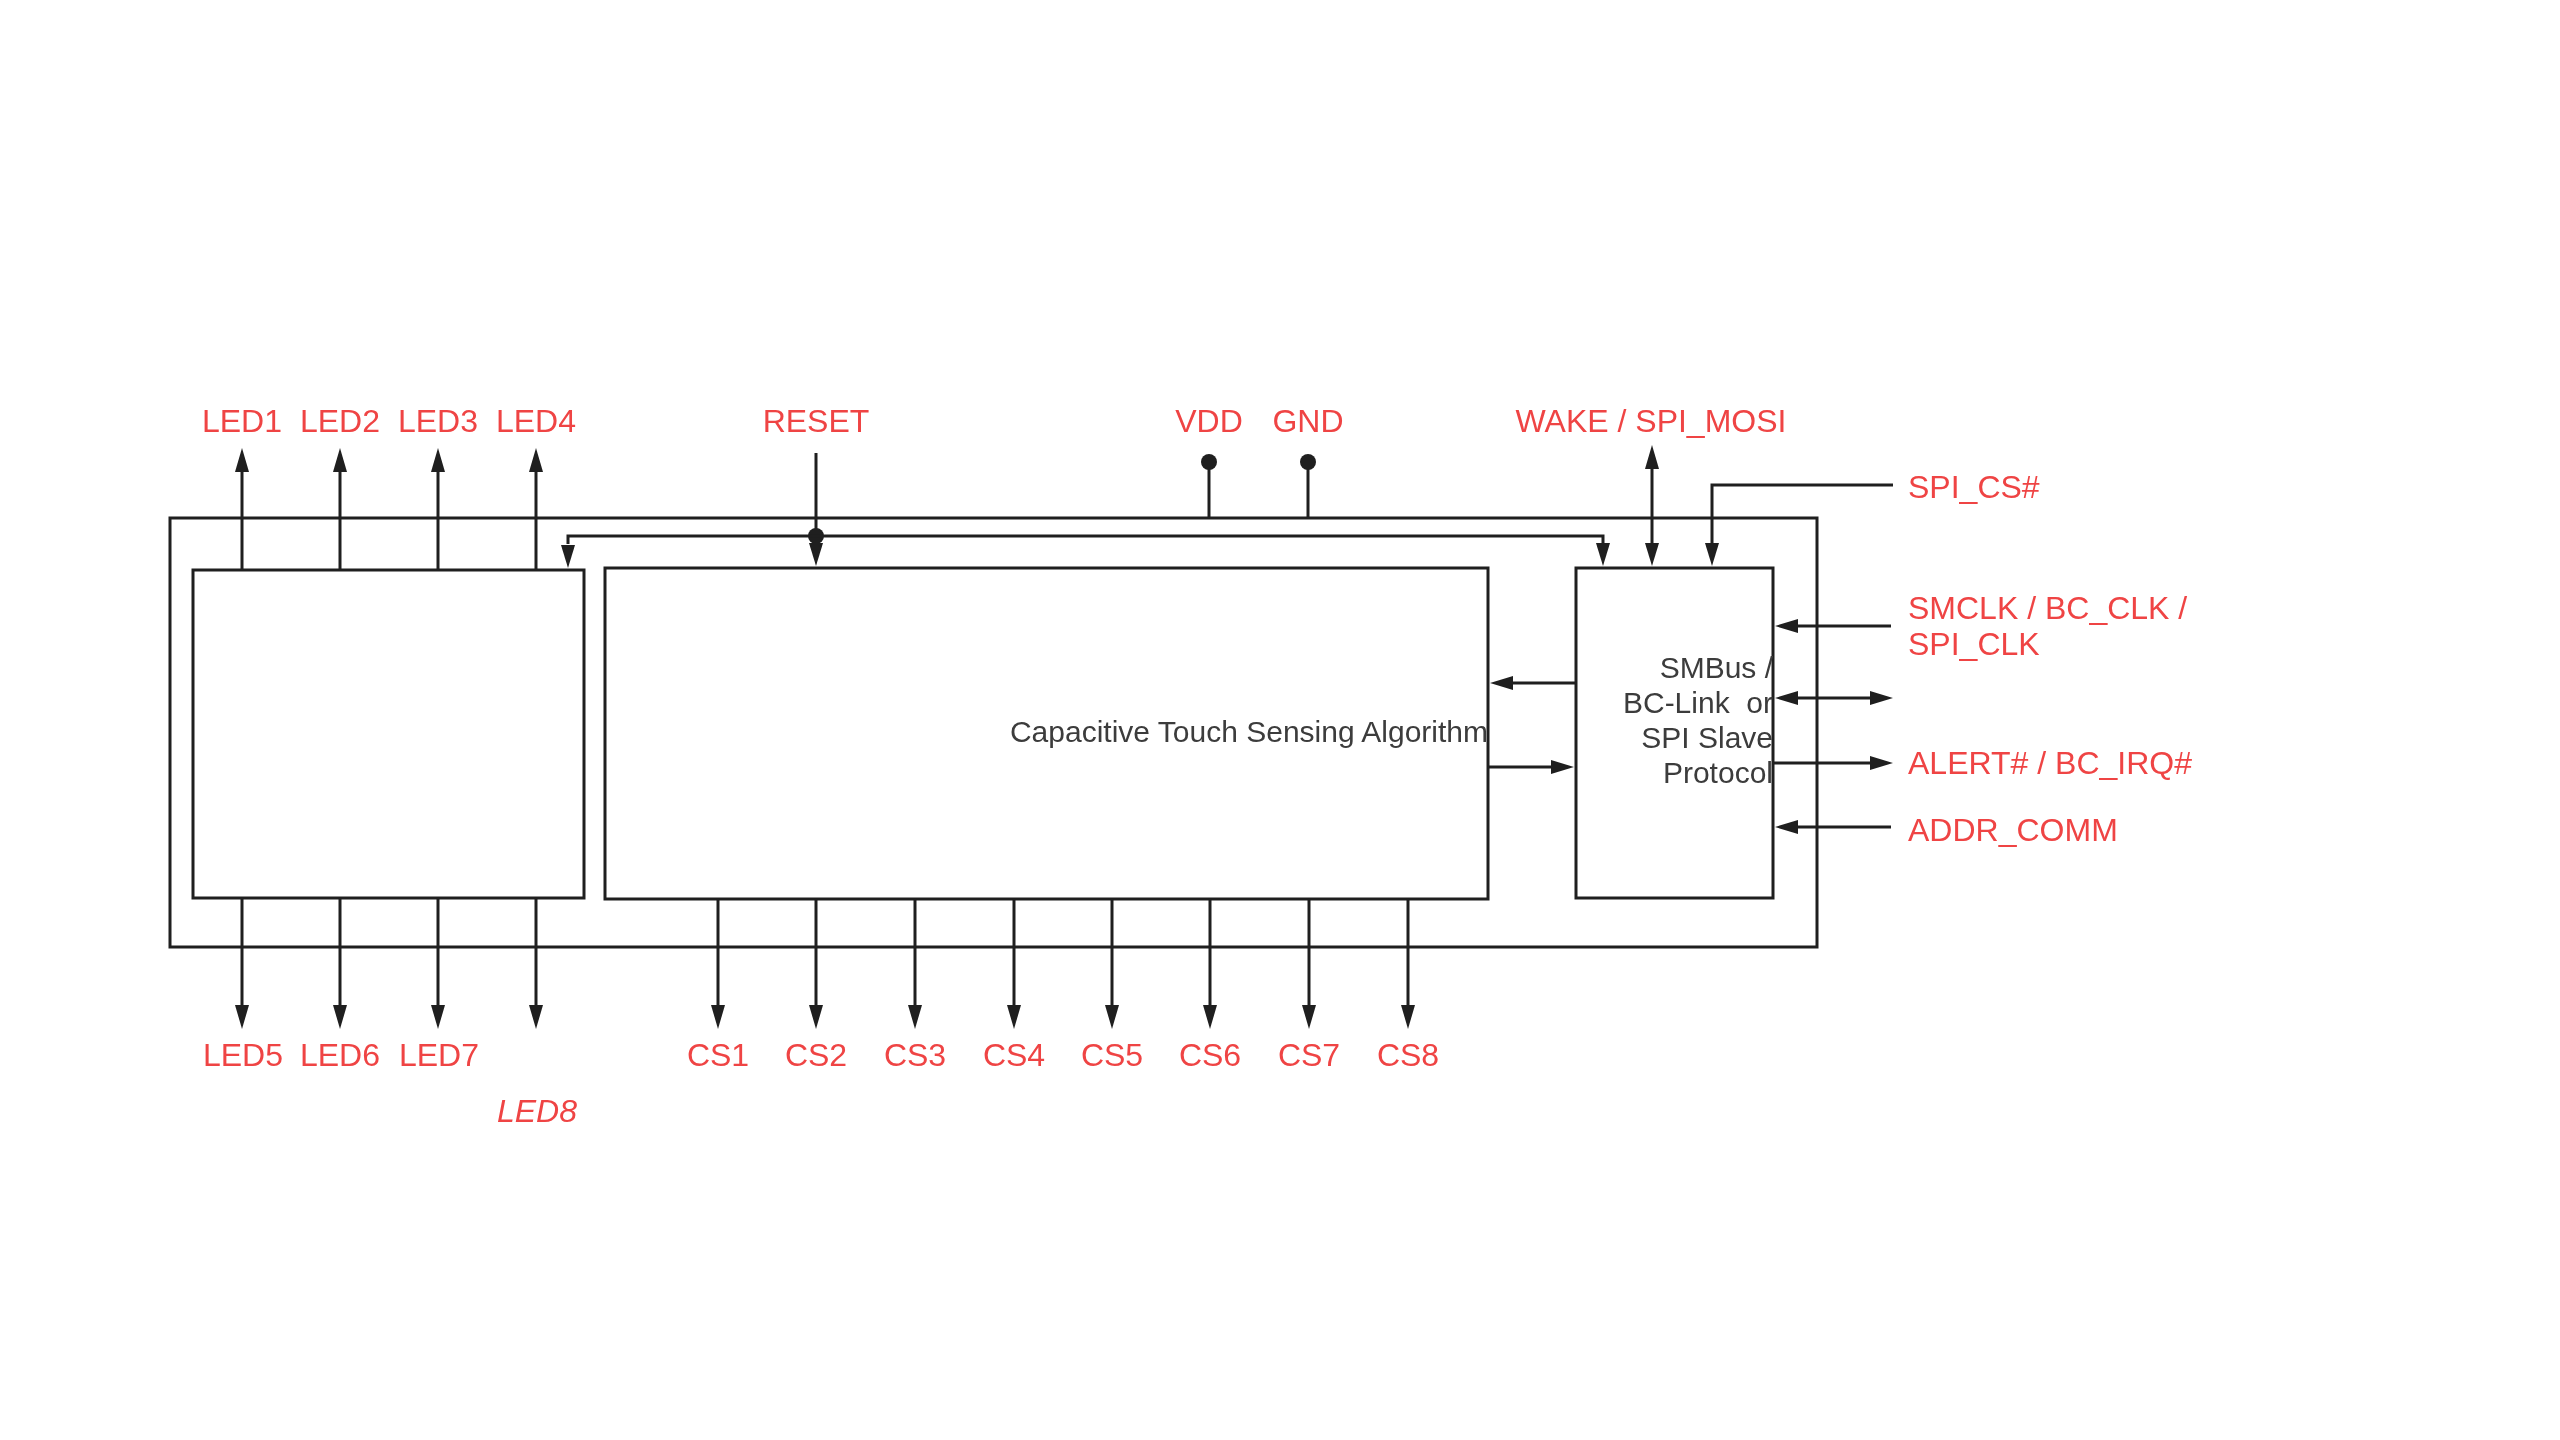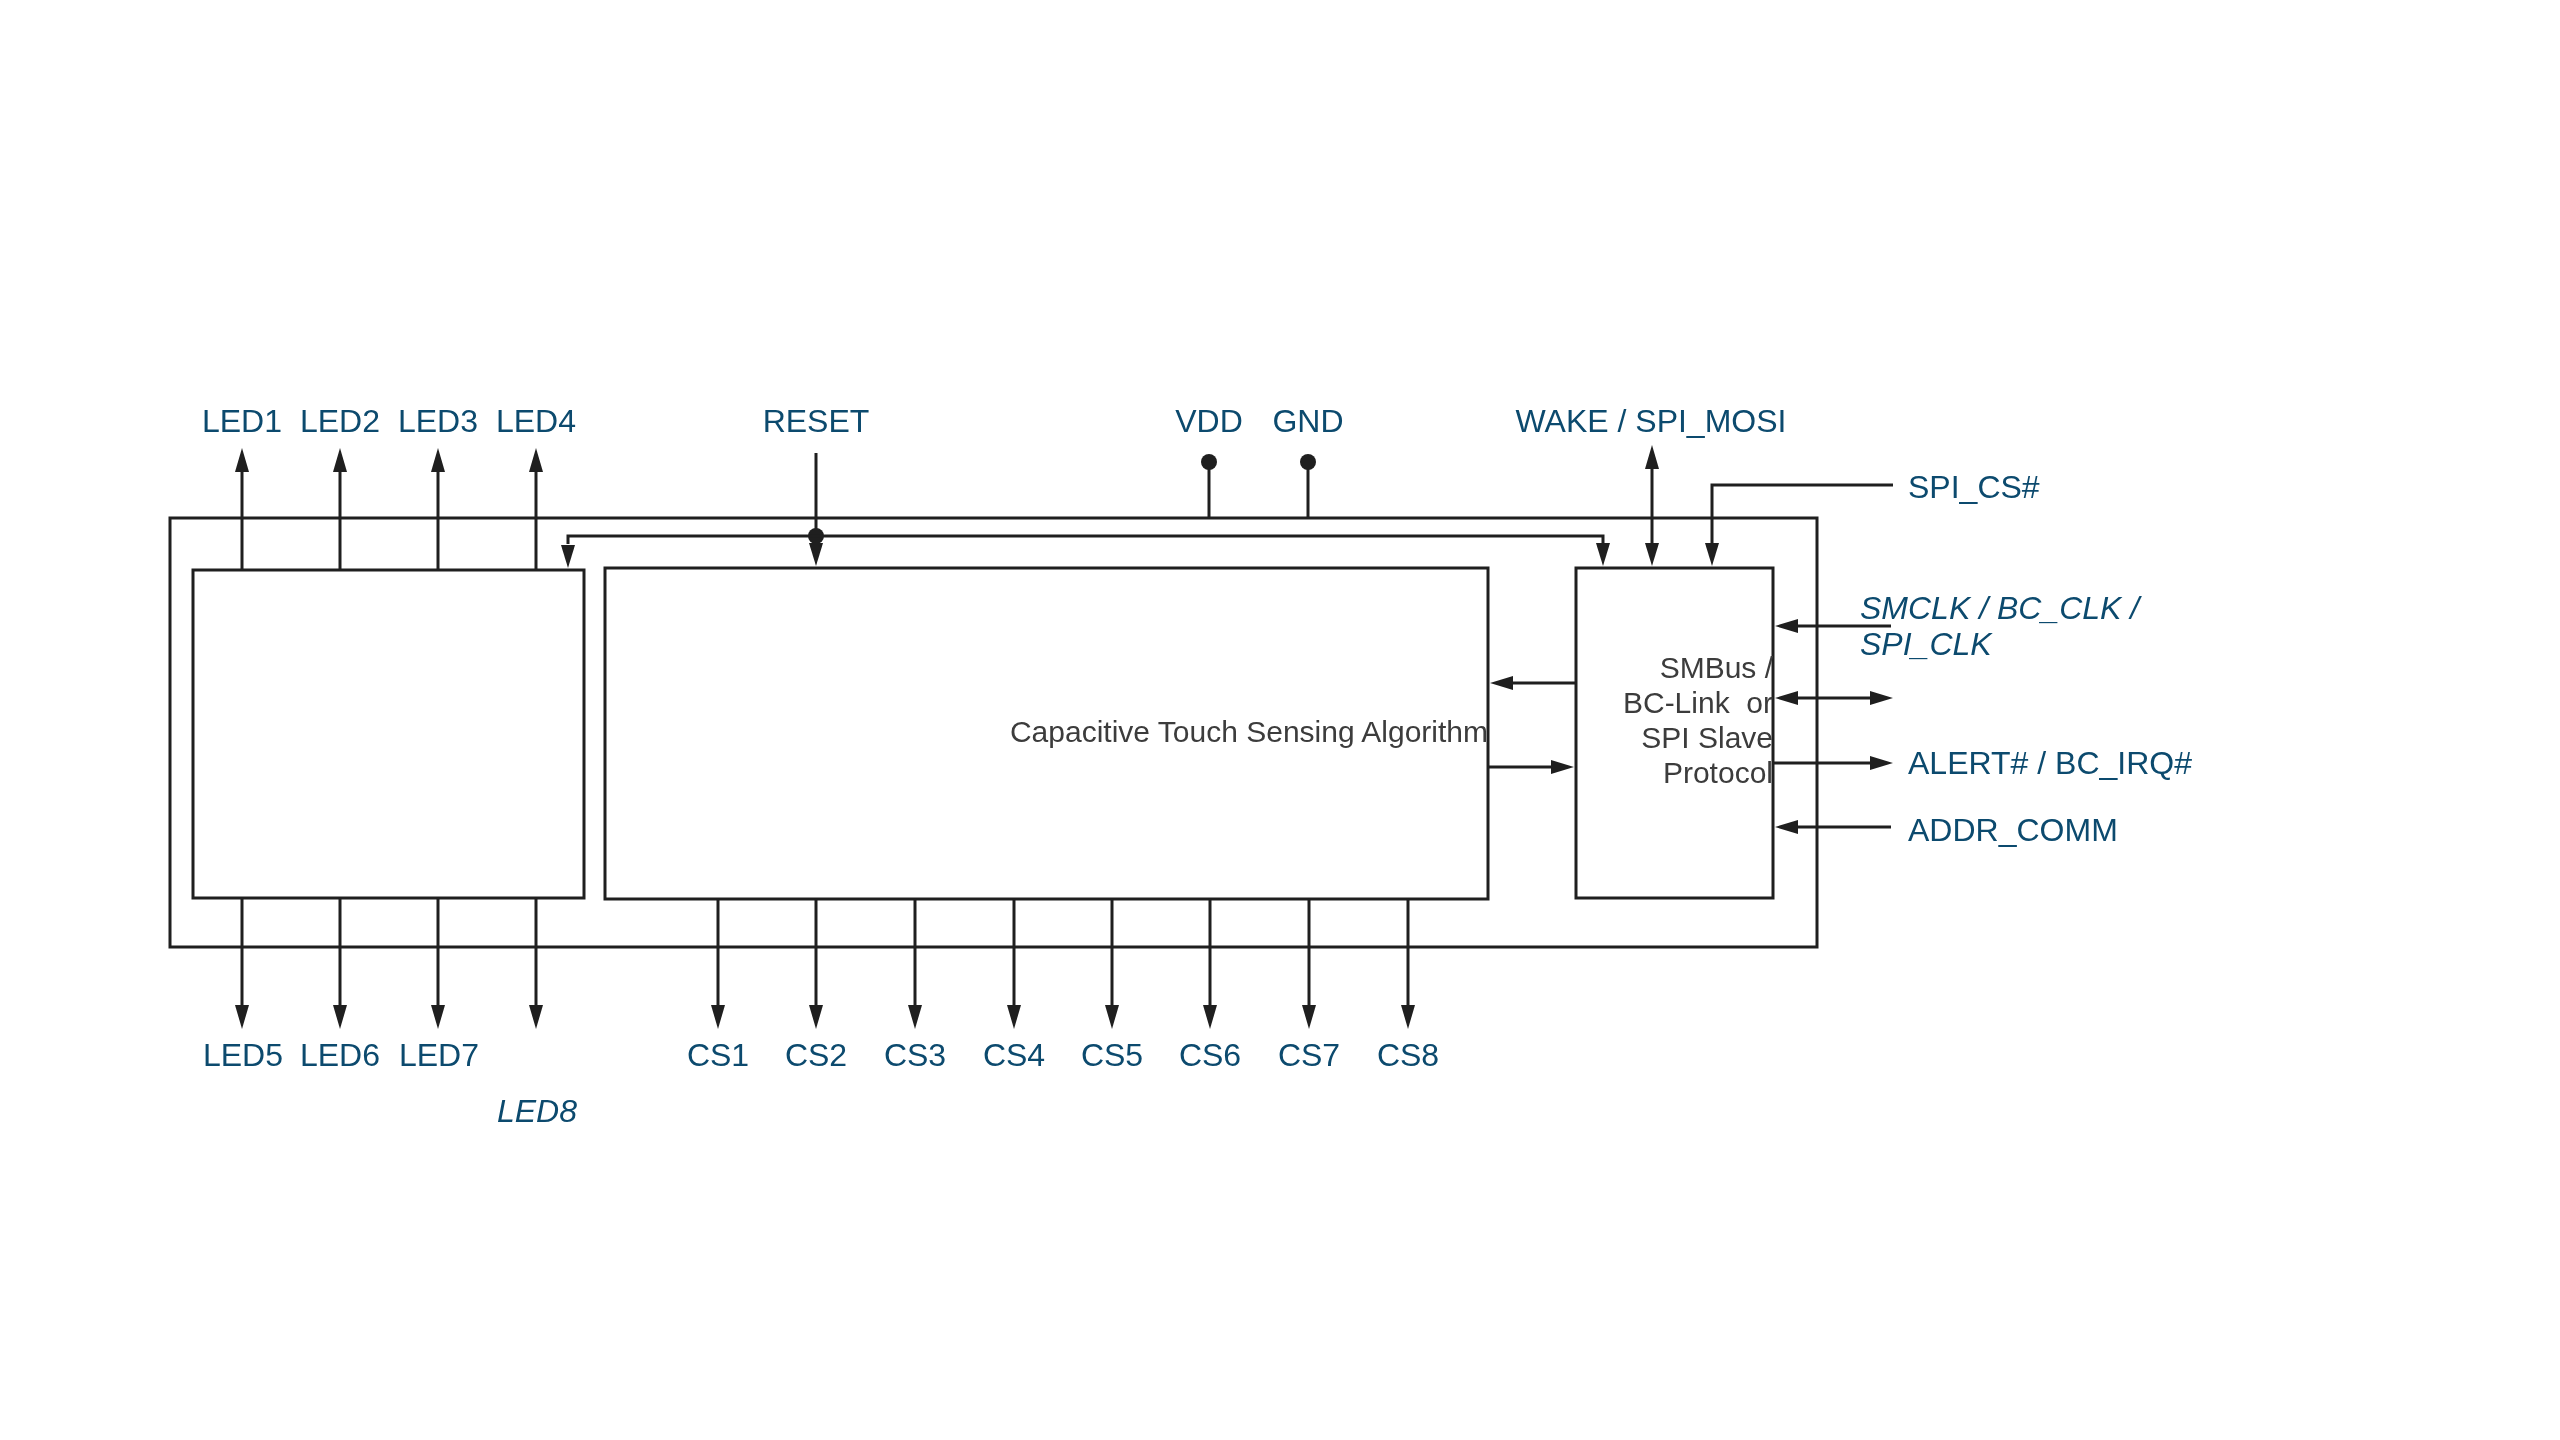--- a/index.html
+++ b/index.html
@@ -6,21 +6,21 @@
   .canvas{
     position:relative;
     width:2560px;height:1440px;
     background:#ffffff;
     font-family:"Liberation Sans","DejaVu Sans",sans-serif;
     overflow:hidden;
   }
   .canvas svg{position:absolute;left:0;top:0;}
   .lbl{
     position:absolute;
-    color:#0c4a6e;
+    color:#ef4444;
     font-size:32px;
     line-height:36px;
     white-space:pre;
   }
   .lbl.center{text-align:center;}
   .block-text{
     position:absolute;
     color:#3c3c3c;
     font-size:30px;
     line-height:36px;
@@ -165,20 +165,20 @@
   <div class="lbl center" style="left:716px;top:1037px;width:200px;">CS2</div>
   <div class="lbl center" style="left:815px;top:1037px;width:200px;">CS3</div>
   <div class="lbl center" style="left:914px;top:1037px;width:200px;">CS4</div>
   <div class="lbl center" style="left:1012px;top:1037px;width:200px;">CS5</div>
   <div class="lbl center" style="left:1110px;top:1037px;width:200px;">CS6</div>
   <div class="lbl center" style="left:1209px;top:1037px;width:200px;">CS7</div>
   <div class="lbl center" style="left:1308px;top:1037px;width:200px;">CS8</div>
 
   <div class="lbl" style="left:1908px;top:469px;">SPI_CS#</div>
 
-  <div class="lbl" style="left:1860px;top:590px;font-style:italic;"><span>SMCLK / BC_CLK /</span><br><span>SPI_CLK</span></div>
+  <div class="lbl" style="left:1908px;top:590px;"><span>SMCLK / BC_CLK /</span><br><span>SPI_CLK</span></div>
 
 
   <div class="lbl" style="left:1908px;top:745px;">ALERT# / BC_IRQ#</div>
 
   <div class="lbl" style="left:1908px;top:812px;">ADDR_COMM</div>
 
 </div>
 
 </body></html>

